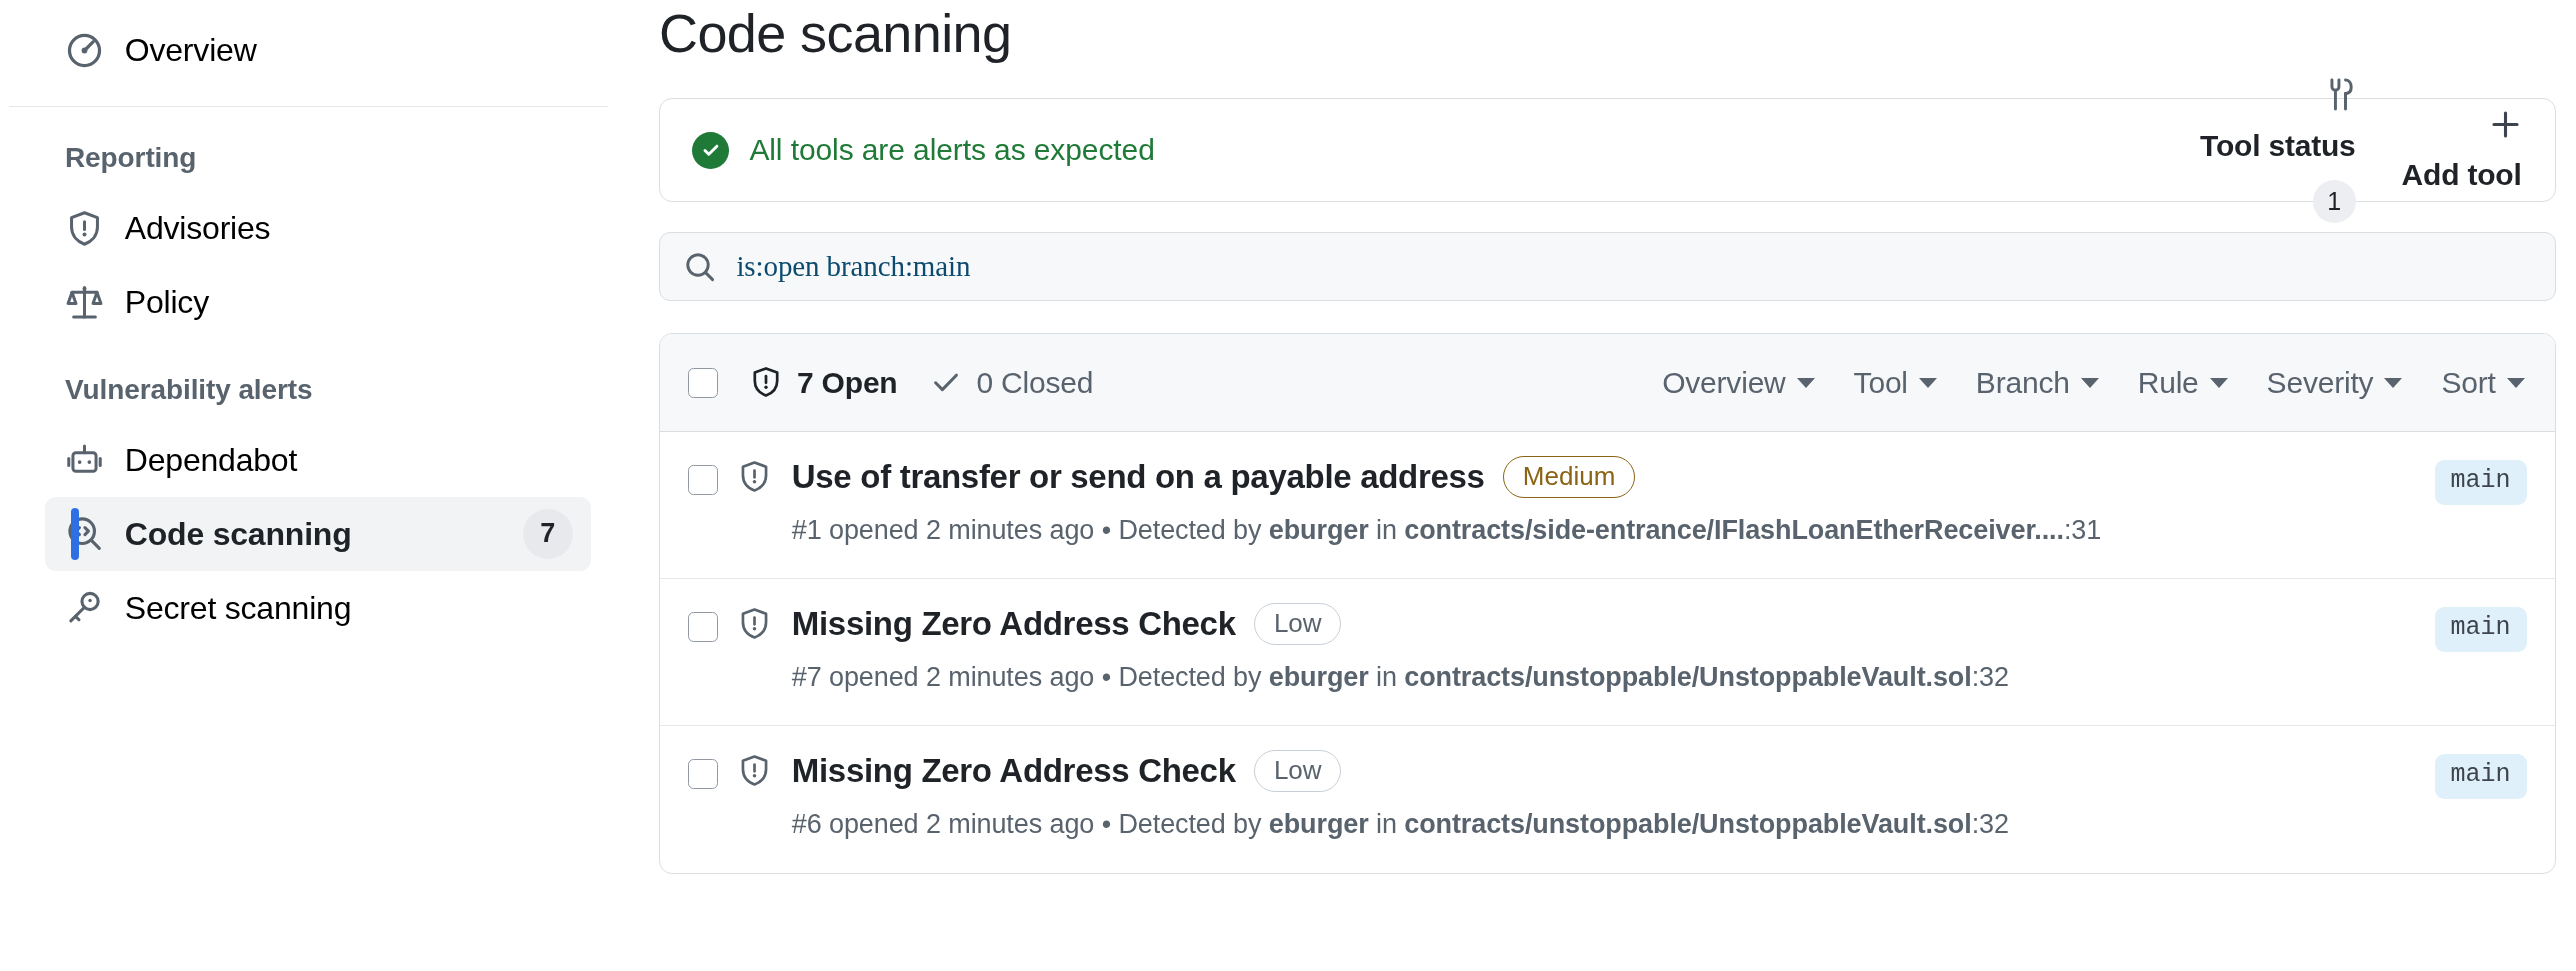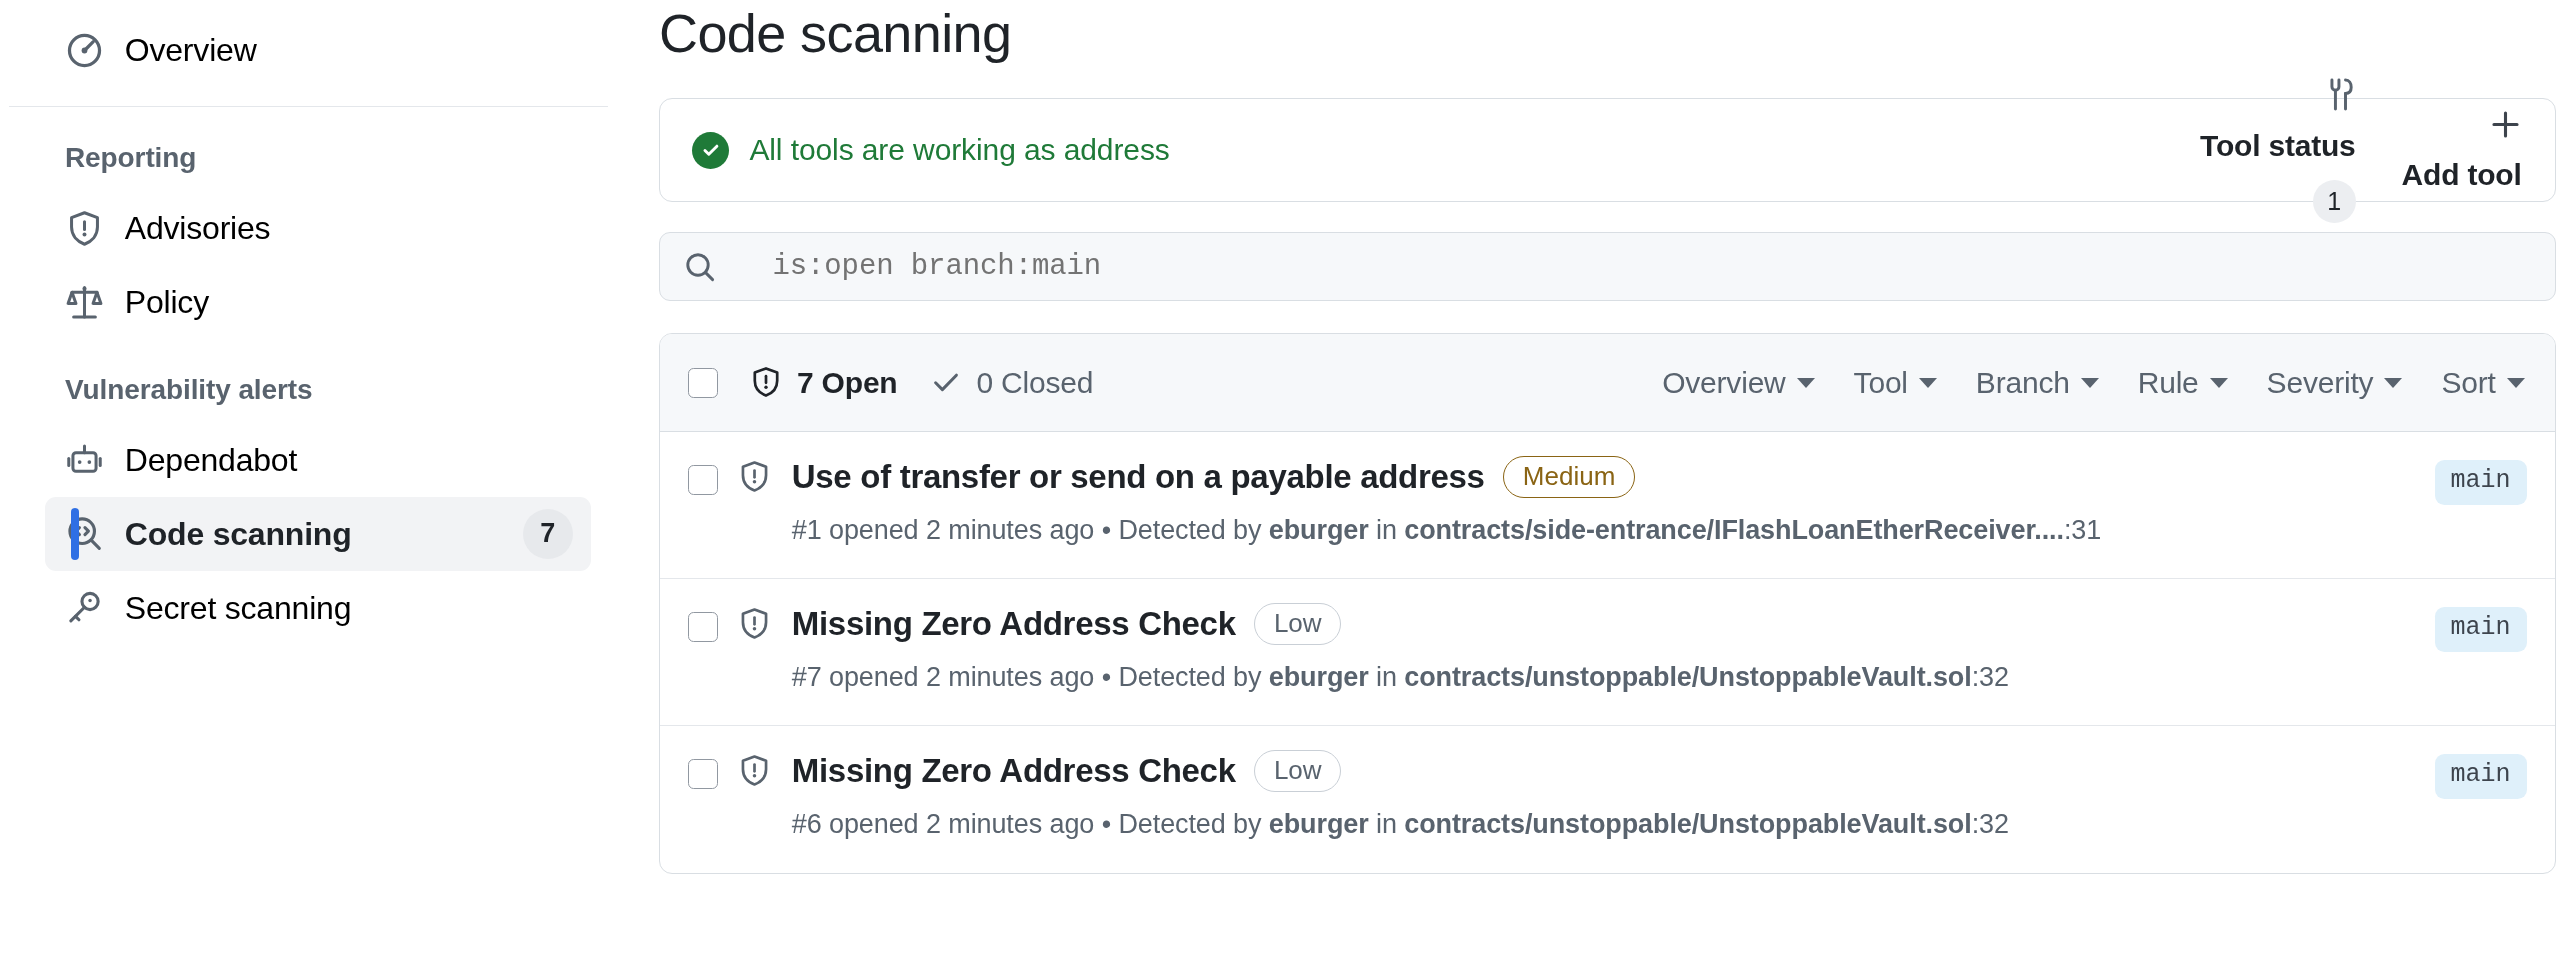--- a/index.html
+++ b/index.html
@@ -193,25 +193,24 @@
     display: flex;
     align-items: center;
     gap: 20.4px;
     padding: 0 24px;
   }
   .search-input {
     flex: 1 1 auto;
     border: none;
     outline: none;
     background: transparent;
-    font-family: Liberation Mono, monospace;
+    font-family: Liberation Serif, serif;
     font-size: 29px;
-    color: #737373;
+    color: #0c4a6e;
     letter-spacing: -0.1px;
-    margin-left: 36px;
   }
   .search-input::placeholder { color: #848d97; }
 
   
   .alerts-card {
     margin-top: 32px;
     border: 1.9px solid #d9dee3;
     border-radius: 13px;
     overflow: hidden;
     background: #ffffff;
@@ -444,21 +443,21 @@
 
     <h1 class="page-title">Code scanning</h1>
 
     <section class="banner">
       <div class="banner-left">
         <span class="check-circle">
           <svg width="22" height="22" viewBox="0 0 16 16" fill="none" stroke="#ffffff" stroke-width="2.1" stroke-linecap="round" stroke-linejoin="round">
             <path d="M3.6 8.3 6.4 11.1 12.3 5.2"></path>
           </svg>
         </span>
-        <span class="banner-text">All tools are working as address</span>
+        <span class="banner-text">All tools are alerts as expected</span>
       </div>
 
       <div class="banner-right">
         <div class="banner-action">
           <span class="ico-gray">
             <svg width="35" height="35" viewBox="0 0 16 16" fill="none" stroke="#59636e" stroke-width="1.35" stroke-linecap="round" stroke-linejoin="round">
               <path d="M5 1.4v3.1a1.6 1.6 0 0 0 3.2 0V1.4"></path>
               <path d="M6.6 6.1v8.5"></path>
               <path d="M11.2 1.4c1.7 0 2.6 1.5 2.6 3.3 0 1.7-.9 2.8-2.6 2.8"></path>
               <path d="M11.2 7.5v7.1"></path>

